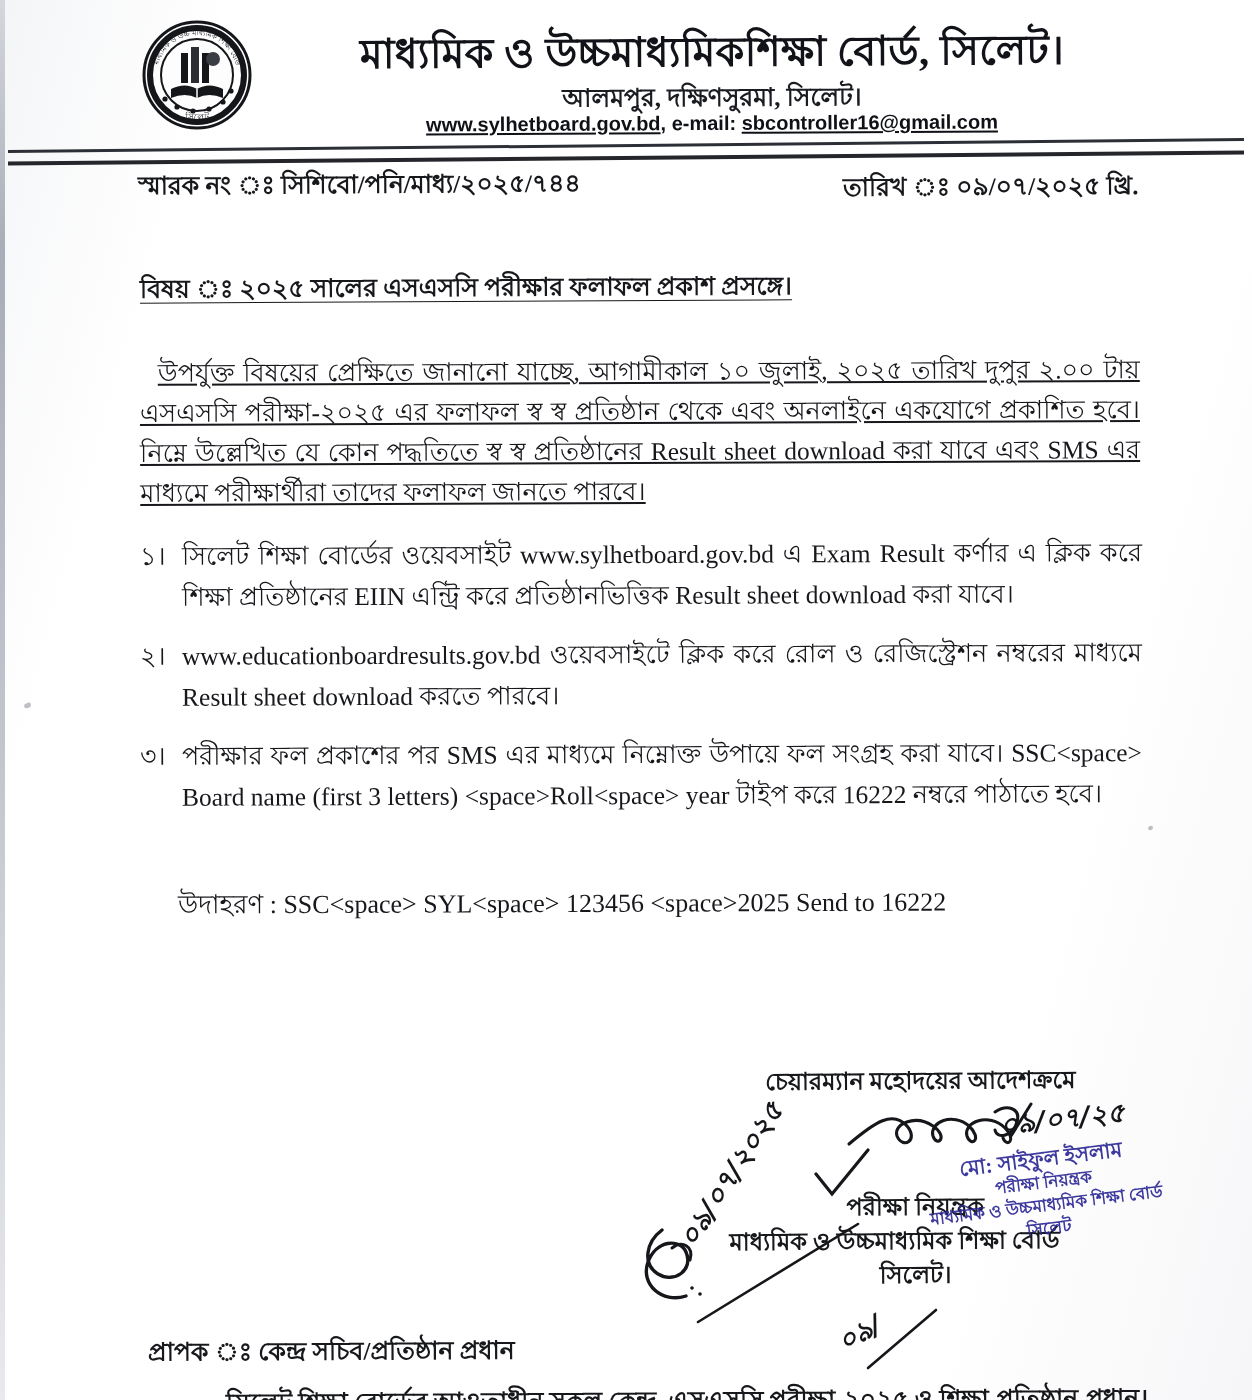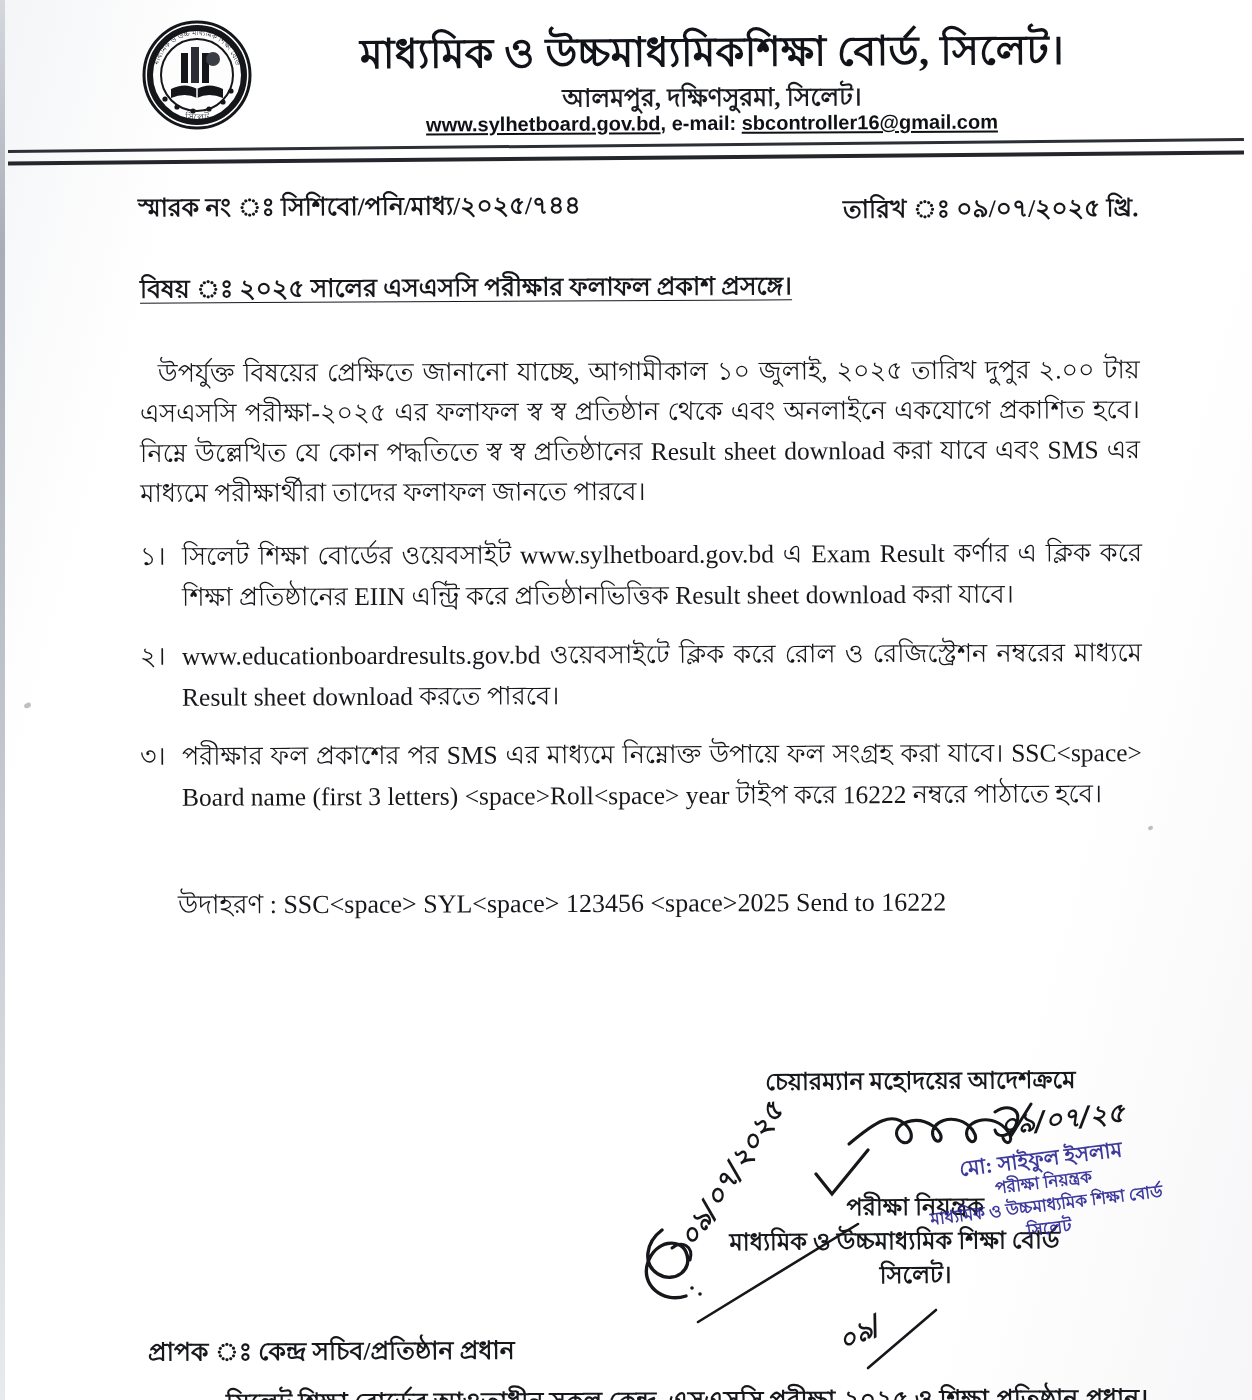--- a/index.html
+++ b/index.html
@@ -98,21 +98,20 @@
   }
   .rule.r1 { top: 144px; transform: rotate(-0.55deg); }
   .rule.r2 { top: 156px; height: 4px; transform: rotate(-0.5deg); background:#24262c; }
 
   
   .memo-row {
     position: absolute;
     left: 138px; top: 165px;
     width: 1000px;
     height: 40px;
-    margin-top: 22px;
   }
   .memo-no {
     position: absolute;
     left: 0; top: 0;
     font-size: 25px;
     font-weight: 600;
     white-space: nowrap;
     transform: rotate(-0.35deg);
   }
   .memo-date {
@@ -135,20 +134,21 @@
     text-decoration-thickness: 1px;
     white-space: nowrap;
     transform: rotate(-0.3deg);
   }
 
   
   .body-block {
     position: absolute;
     left: 140px; top: 352px;
     width: 1000px;
+    text-decoration: underline;
   }
   p.para {
     margin: 0 0 14px 0;
     font-size: 25.5px;
     line-height: 40px;
     text-align: justify;
     text-justify: inter-word;
     transform: rotate(-0.22deg);
   }
   p.para.first { text-indent: 18px; }

